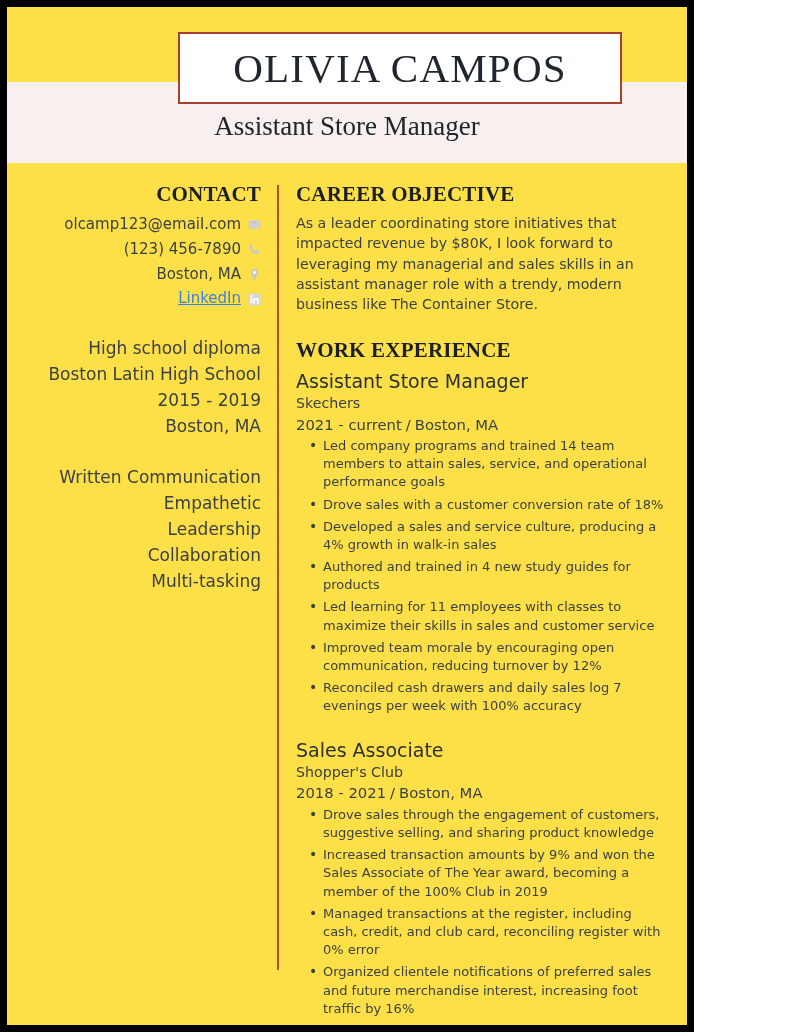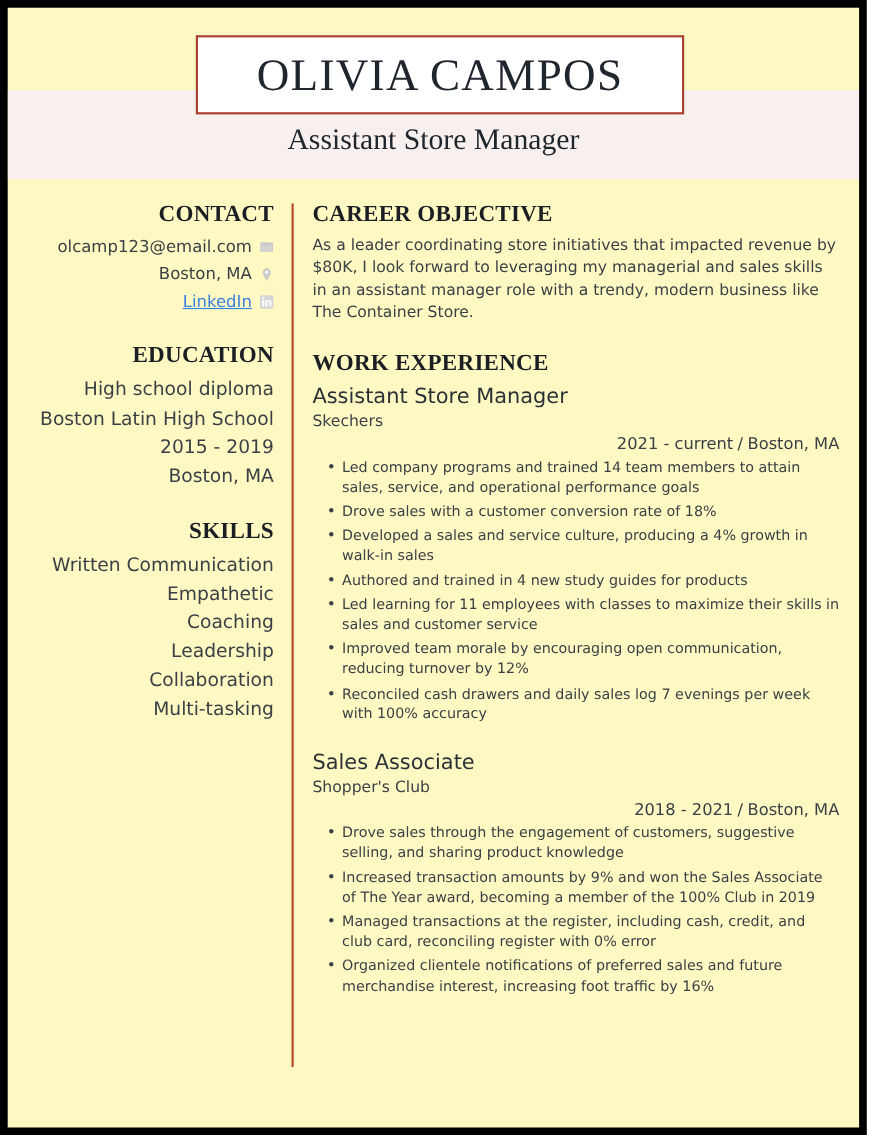--- a/index.html
+++ b/index.html
@@ -11,24 +11,24 @@
     width: 800px;
     height: 1032px;
     font-family: "DejaVu Sans", sans-serif;
     -webkit-font-smoothing: antialiased;
   }
 
   
   .page {
     position: relative;
     box-sizing: border-box;
-    width: 788px;
+    width: 694px;
     height: 1032px;
     border: 7px solid #000000;
-    background: #fef9c3;
+    background: #fde047;
     overflow: hidden;
   }
 
   
   .header {
     position: relative;
     height: 158px;
   }
   .header-band {
     position: absolute;
@@ -69,20 +69,21 @@
     font-size: 27px;
     color: #20262e;
     line-height: 1;
   }
 
   
   .columns {
     display: flex;
     align-items: stretch;
     padding-top: 18px;
+    padding-left: 12px;
   }
   .left-col {
     width: 258px;
     flex: 0 0 258px;
     padding-left: 22px;
     padding-right: 16px;
     box-sizing: border-box;
     text-align: right;
   }
   .divider {
@@ -164,21 +165,20 @@
   .job-company {
     font-size: 14.2px;
     color: #3b4046;
     line-height: 1.35;
   }
   .job-meta {
     font-size: 14.8px;
     color: #3b4046;
     line-height: 1.45;
     margin-bottom: 2px;
-    text-align: right;
   }
   .job-meta .sep { padding: 0 4px; }
   .bullets {
     margin: 0;
     padding-left: 27px;
     list-style: none;
   }
   .bullets li {
     position: relative;
     font-size: 13px;
@@ -222,20 +222,28 @@
             <span class="c-text">olcamp123@email.com</span>
             <span class="icon">
               <svg viewBox="0 0 16 16">
                   <path d="M1 3h14v10H1z" fill="#d2d2d2"></path>
                   <path d="M1.6 3.8 8 8.6l6.4-4.8v-.6H1.6z" fill="#ffffff"></path>
                   <path d="M1 3h14v10H1V3zm1 1.3v7.7h12V4.3L8 8.9 2 4.3z" fill="#c9c9c9"></path>
                 </svg>
             </span>
           </div>
 
+          <div class="contact-row">
+            <span class="c-text">(123) 456-7890</span>
+            <span class="icon">
+              <svg viewBox="0 0 16 16">
+                  <path d="M3.8 1.2c.7 0 1.2.4 1.4 1l.6 2.1c.1.5 0 1-.4 1.3l-.9.7c.8 1.8 2 3 3.8 3.8l.7-.9c.3-.4.8-.5 1.3-.4l2.1.6c.6.2 1 .7 1 1.4v1.5c0 .9-.8 1.6-1.7 1.5C6.3 13.9 2.1 9.7 1.5 3.4c-.1-.9.6-1.7 1.5-1.7h.8z" fill="#c9c9c9"></path>
+                </svg>
+            </span>
+          </div>
 
           <div class="contact-row">
             <span class="c-text">Boston, MA</span>
             <span class="icon">
               <svg viewBox="0 0 16 16">
                   <path d="M8 1C5.5 1 3.5 3 3.5 5.5 3.5 9 8 15 8 15s4.5-6 4.5-9.5C12.5 3 10.5 1 8 1z" fill="#c9c9c9"></path>
                   <circle cx="8" cy="5.5" r="1.8" fill="#ffffff"></circle>
                 </svg>
             </span>
           </div>
@@ -249,35 +257,32 @@
                   <circle cx="4.1" cy="3.9" r="1.3" fill="#ffffff"></circle>
                   <path d="M6.6 6h2.1v1c.4-.7 1.1-1.2 2.1-1.2 1.6 0 2.4 1 2.4 2.9V13h-2.2V9.1c0-1-.35-1.5-1.1-1.5-.8 0-1.2.55-1.2 1.55V13H6.6V6z" fill="#ffffff"></path>
                 </svg>
             </span>
           </div>
 
         </div>
       </div>
 
       <div>
-        <div class="sec-head">EDUCATION</div>
         <div class="edu-block">
           <div class="edu-line">High school diploma</div>
           <div class="edu-line">Boston Latin High School</div>
           <div class="edu-line">2015 - 2019</div>
           <div class="edu-line">Boston, MA</div>
         </div>
       </div>
 
       <div>
-        <div class="sec-head">SKILLS</div>
         <div>
           <div class="skill-line">Written Communication</div>
           <div class="skill-line">Empathetic</div>
-          <div class="skill-line">Coaching</div>
           <div class="skill-line">Leadership</div>
           <div class="skill-line">Collaboration</div>
           <div class="skill-line">Multi-tasking</div>
         </div>
       </div>
 
     </div>
 
     <div class="divider"></div>
 

